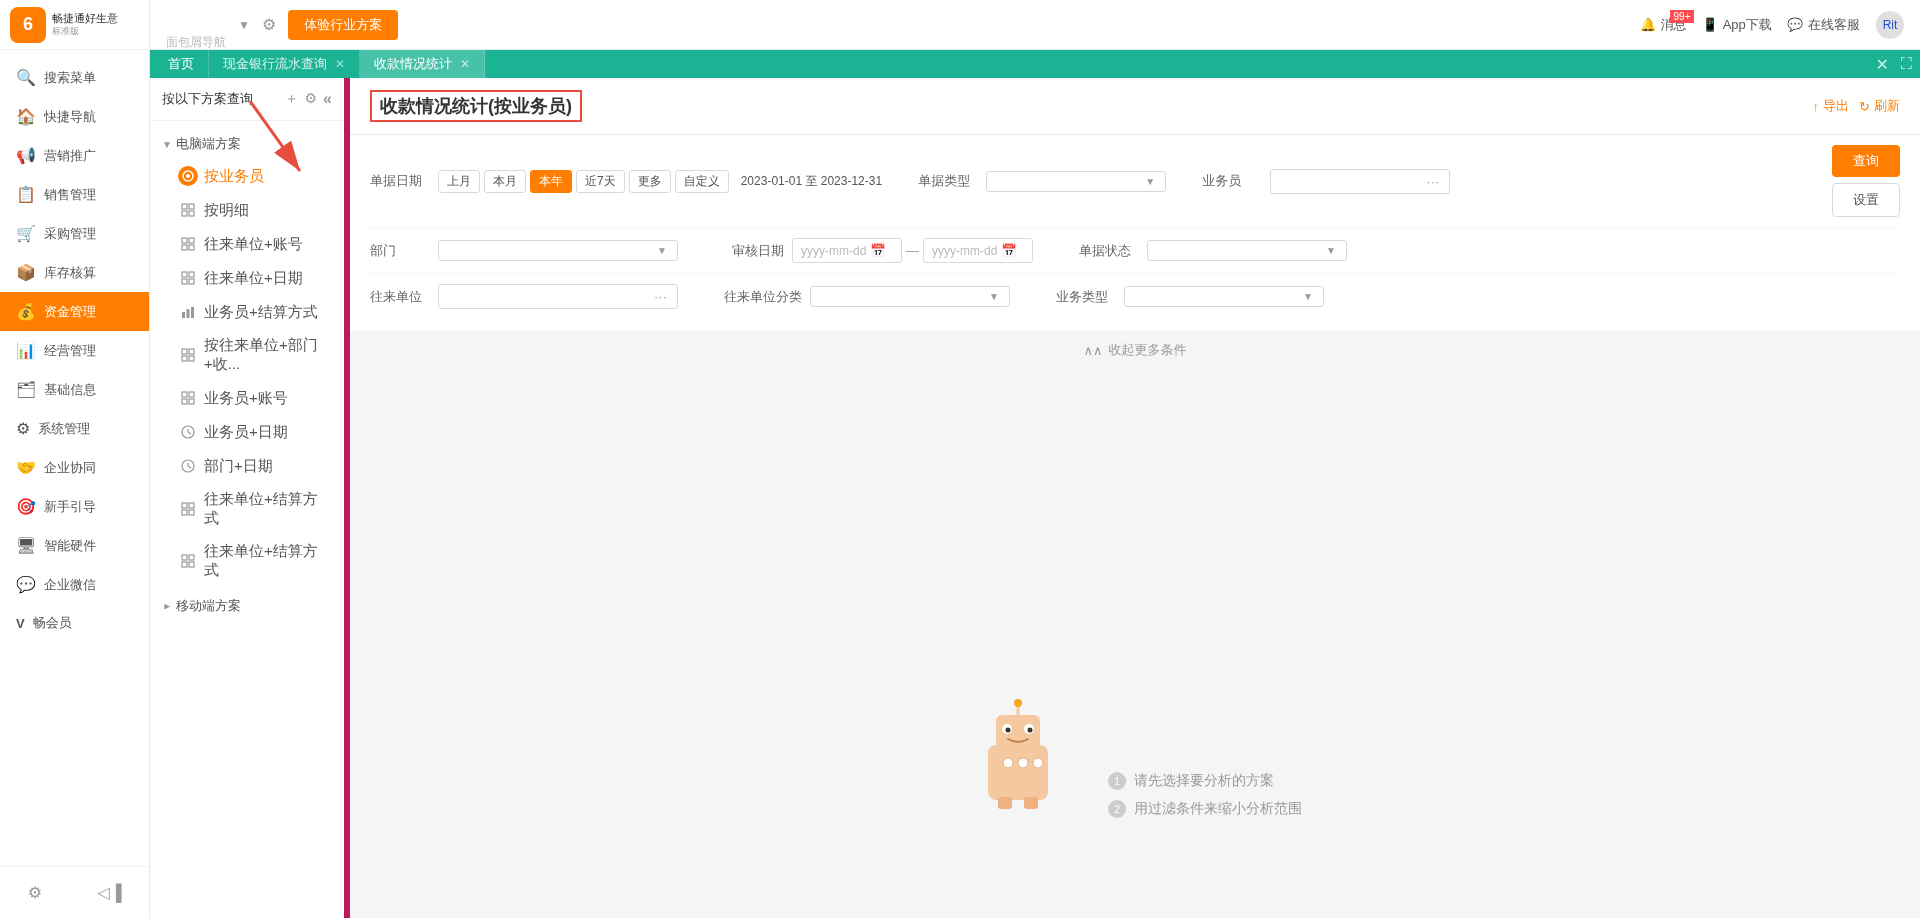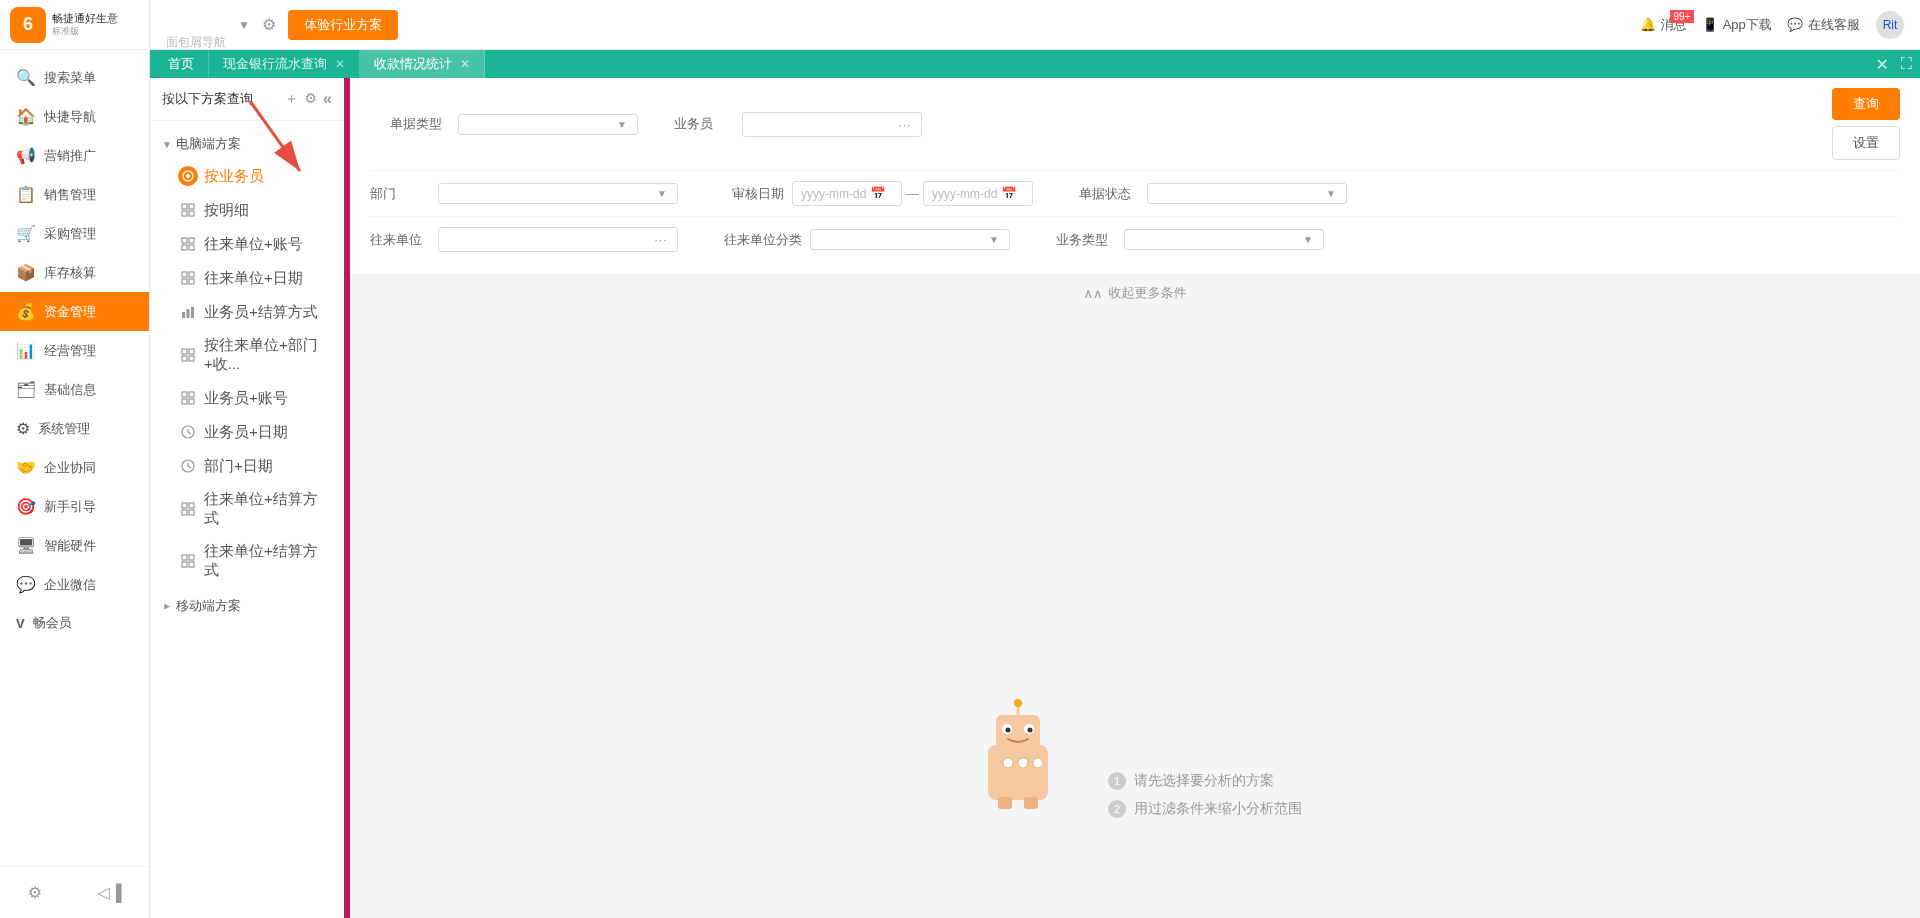--- a/index.html
+++ b/index.html
@@ -645,24 +645,51 @@
           <div class="scheme-group-header">
             <span class="scheme-group-arrow" style="transform:rotate(-90deg);display:inline-block;">▼</span>
             <span class="scheme-group-label">移动端方案</span>
           </div>
         </div>
       </div>
     </div>
 
     <div class="right-main">
 
+      <div class="page-header">
+        <div class="page-title-row">
+          <span class="page-title">收款情况统计(按业务员)</span>
+          <div class="page-header-actions">
+            <div class="export-btn">
+              <span>↑</span>
+              <span>导出</span>
+            </div>
+            <div class="refresh-btn">
+              <span>↻</span>
+              <span>刷新</span>
+            </div>
+          </div>
+        </div>
+      </div>
 
       <div class="filter-area">
 
         <div class="filter-row">
+          <div class="filter-col">
+            <span class="filter-label">单据日期</span>
+            <div class="filter-date-btns">
+              <button class="date-btn">上月</button>
+              <button class="date-btn">本月</button>
+              <button class="date-btn active">本年</button>
+              <button class="date-btn">近7天</button>
+              <button class="date-btn">更多</button>
+              <button class="date-btn">自定义</button>
+            </div>
+            <span class="date-range">2023-01-01 至 2023-12-31</span>
+          </div>
           <div class="filter-col" style="margin-left:20px;">
             <span class="filter-label">单据类型</span>
             <div class="filter-select" style="min-width:180px;">
               <span class="filter-select-text"></span>
               <span class="filter-select-arrow">▼</span>
             </div>
           </div>
           <div class="filter-col" style="margin-left:20px;">
             <span class="filter-label">业务员</span>
             <div class="filter-select" style="min-width:180px;">

